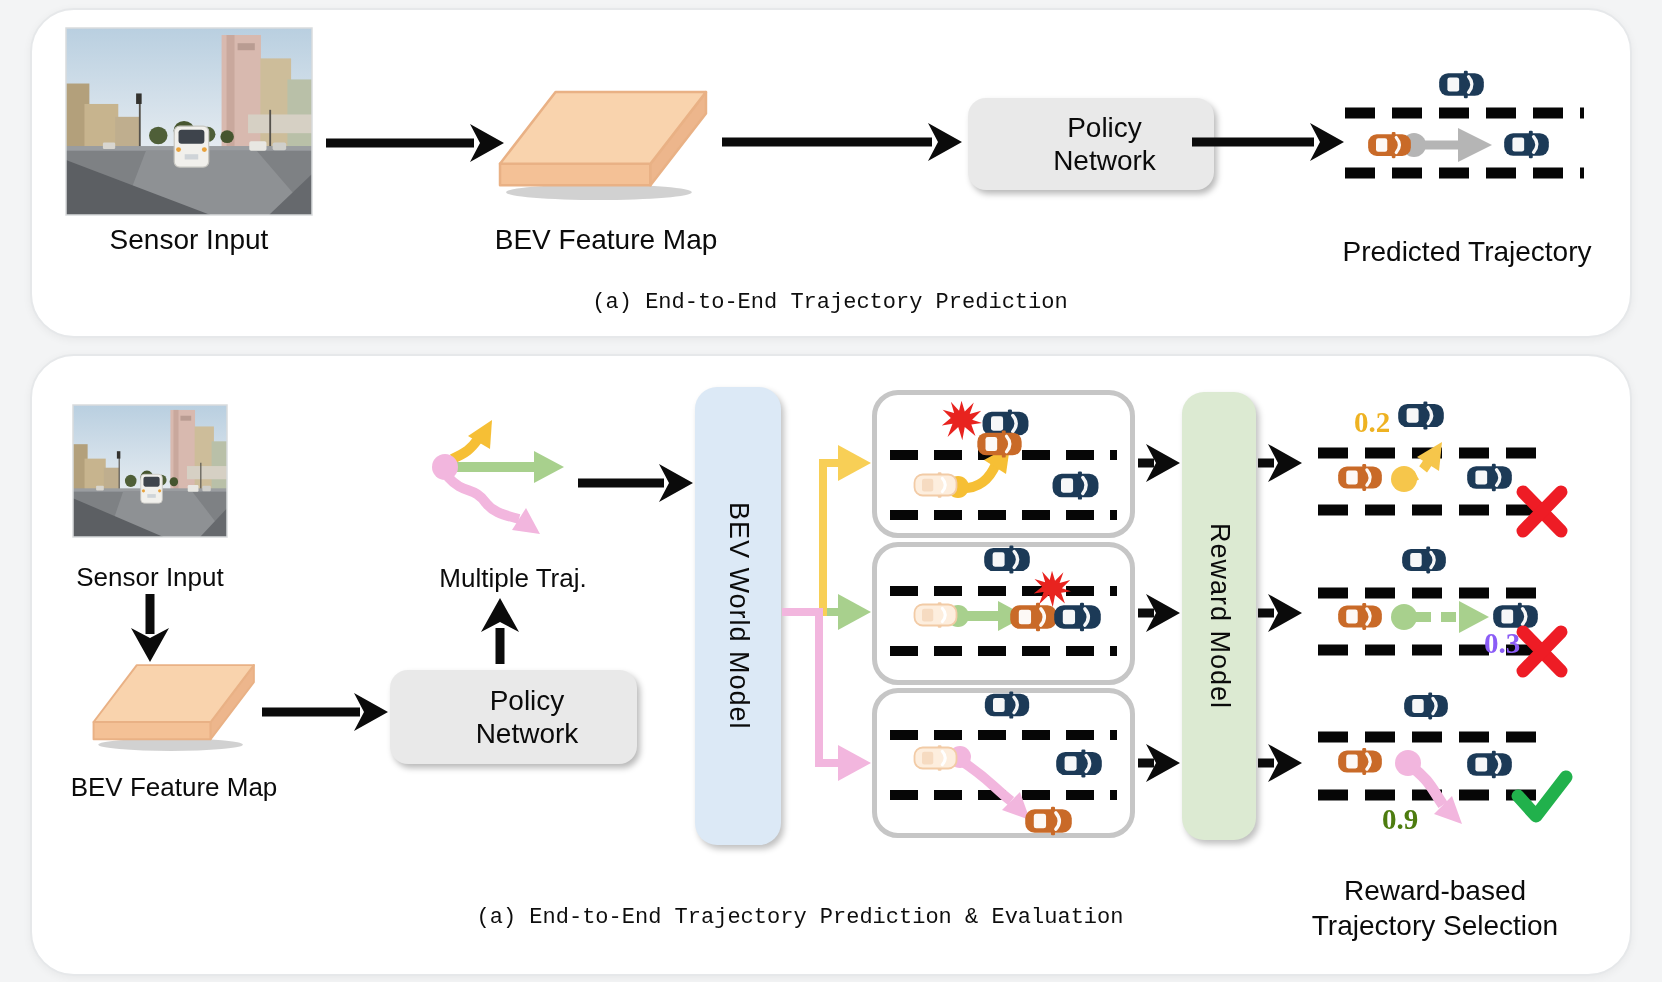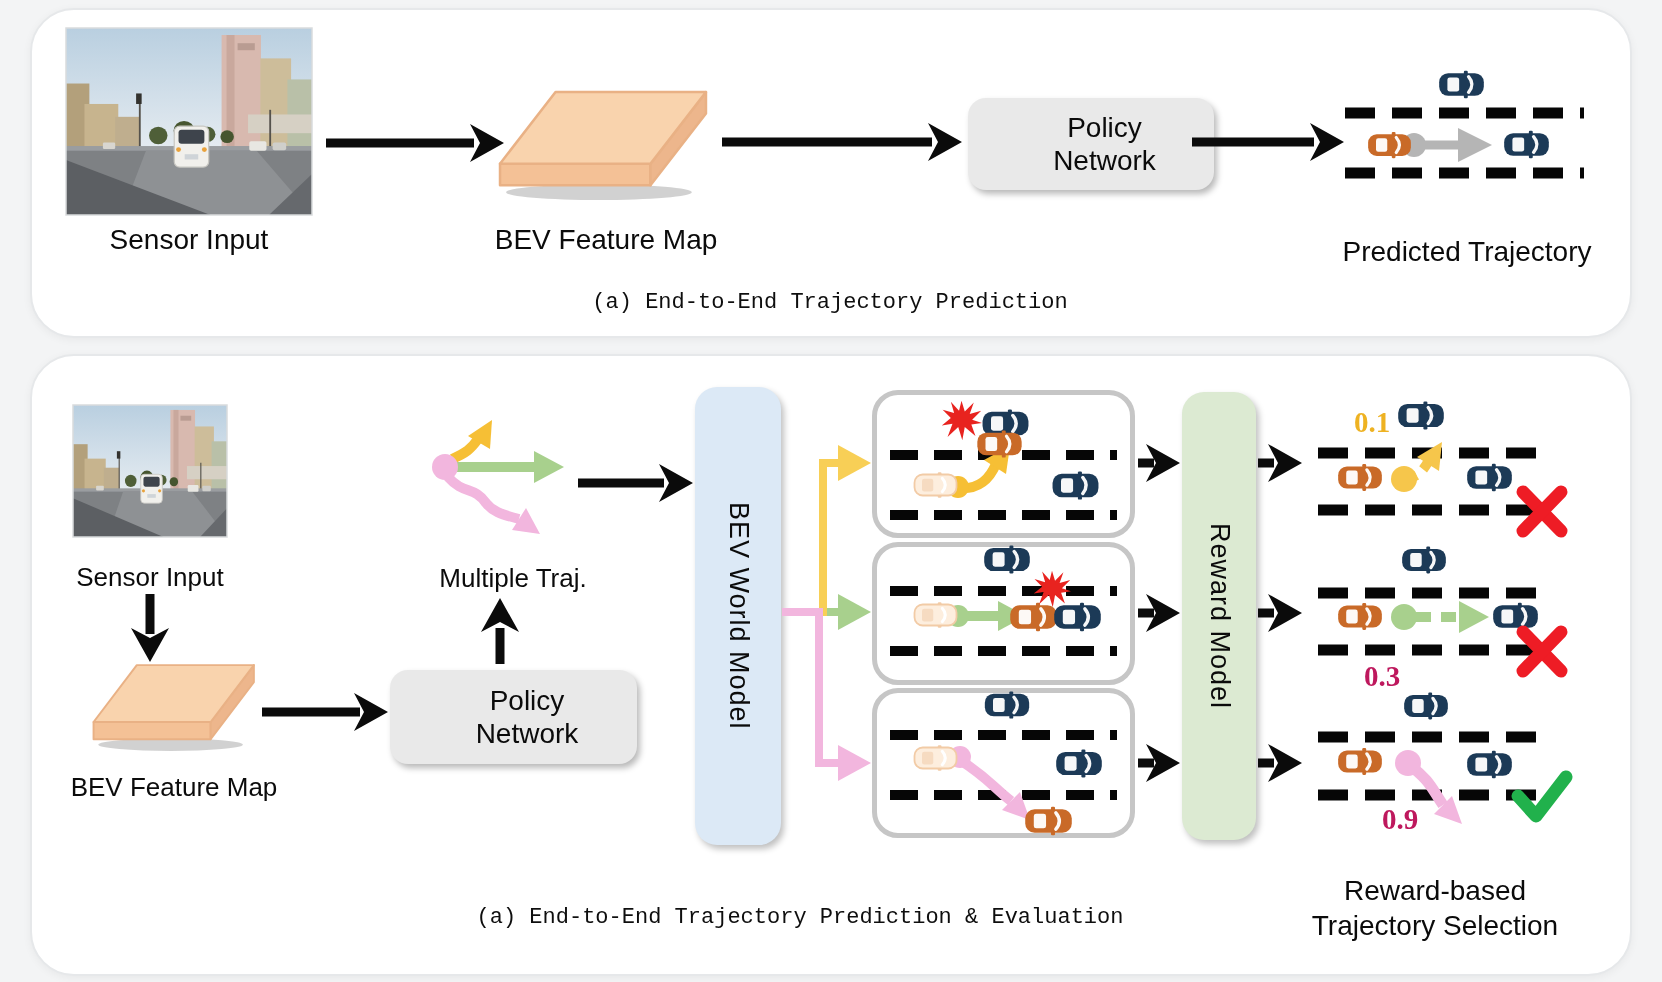--- a/index.html
+++ b/index.html
@@ -319,17 +319,17 @@
   <div class="lbl-sm" style="left:388px;top:563px;width:250px;">Multiple Traj.</div>
   <div class="lbl-sm" style="left:48px;top:772px;width:252px;">BEV Feature Map</div>
 
   <div class="lbl" style="left:1280px;top:873px;width:310px;line-height:35px;">
     <div>Reward-based</div>
     <div>Trajectory Selection</div>
   </div>
 
   <div class="caption" style="left:300px;top:905px;width:1000px;">(a)  End-to-End Trajectory Prediction &amp; Evaluation</div>
 
-  <div class="score" style="left:1338px;top:406px;width:68px;color:#eeb222;">0.1</div>
-  <div class="score" style="left:1348px;top:627px;width:68px;color:#be185d;margin-top:33px;">0.3</div>
-  <div class="score" style="left:1366px;top:803px;width:68px;color:#be185d;">0.9</div>
+  <div class="score" style="left:1338px;top:406px;width:68px;color:#eeb222;">0.2</div>
+  <div class="score" style="left:1468px;top:627px;width:68px;color:#8b5cf6;">0.3</div>
+  <div class="score" style="left:1366px;top:803px;width:68px;color:#4d7c0f;">0.9</div>
 
 </div>
 
 </body></html>

